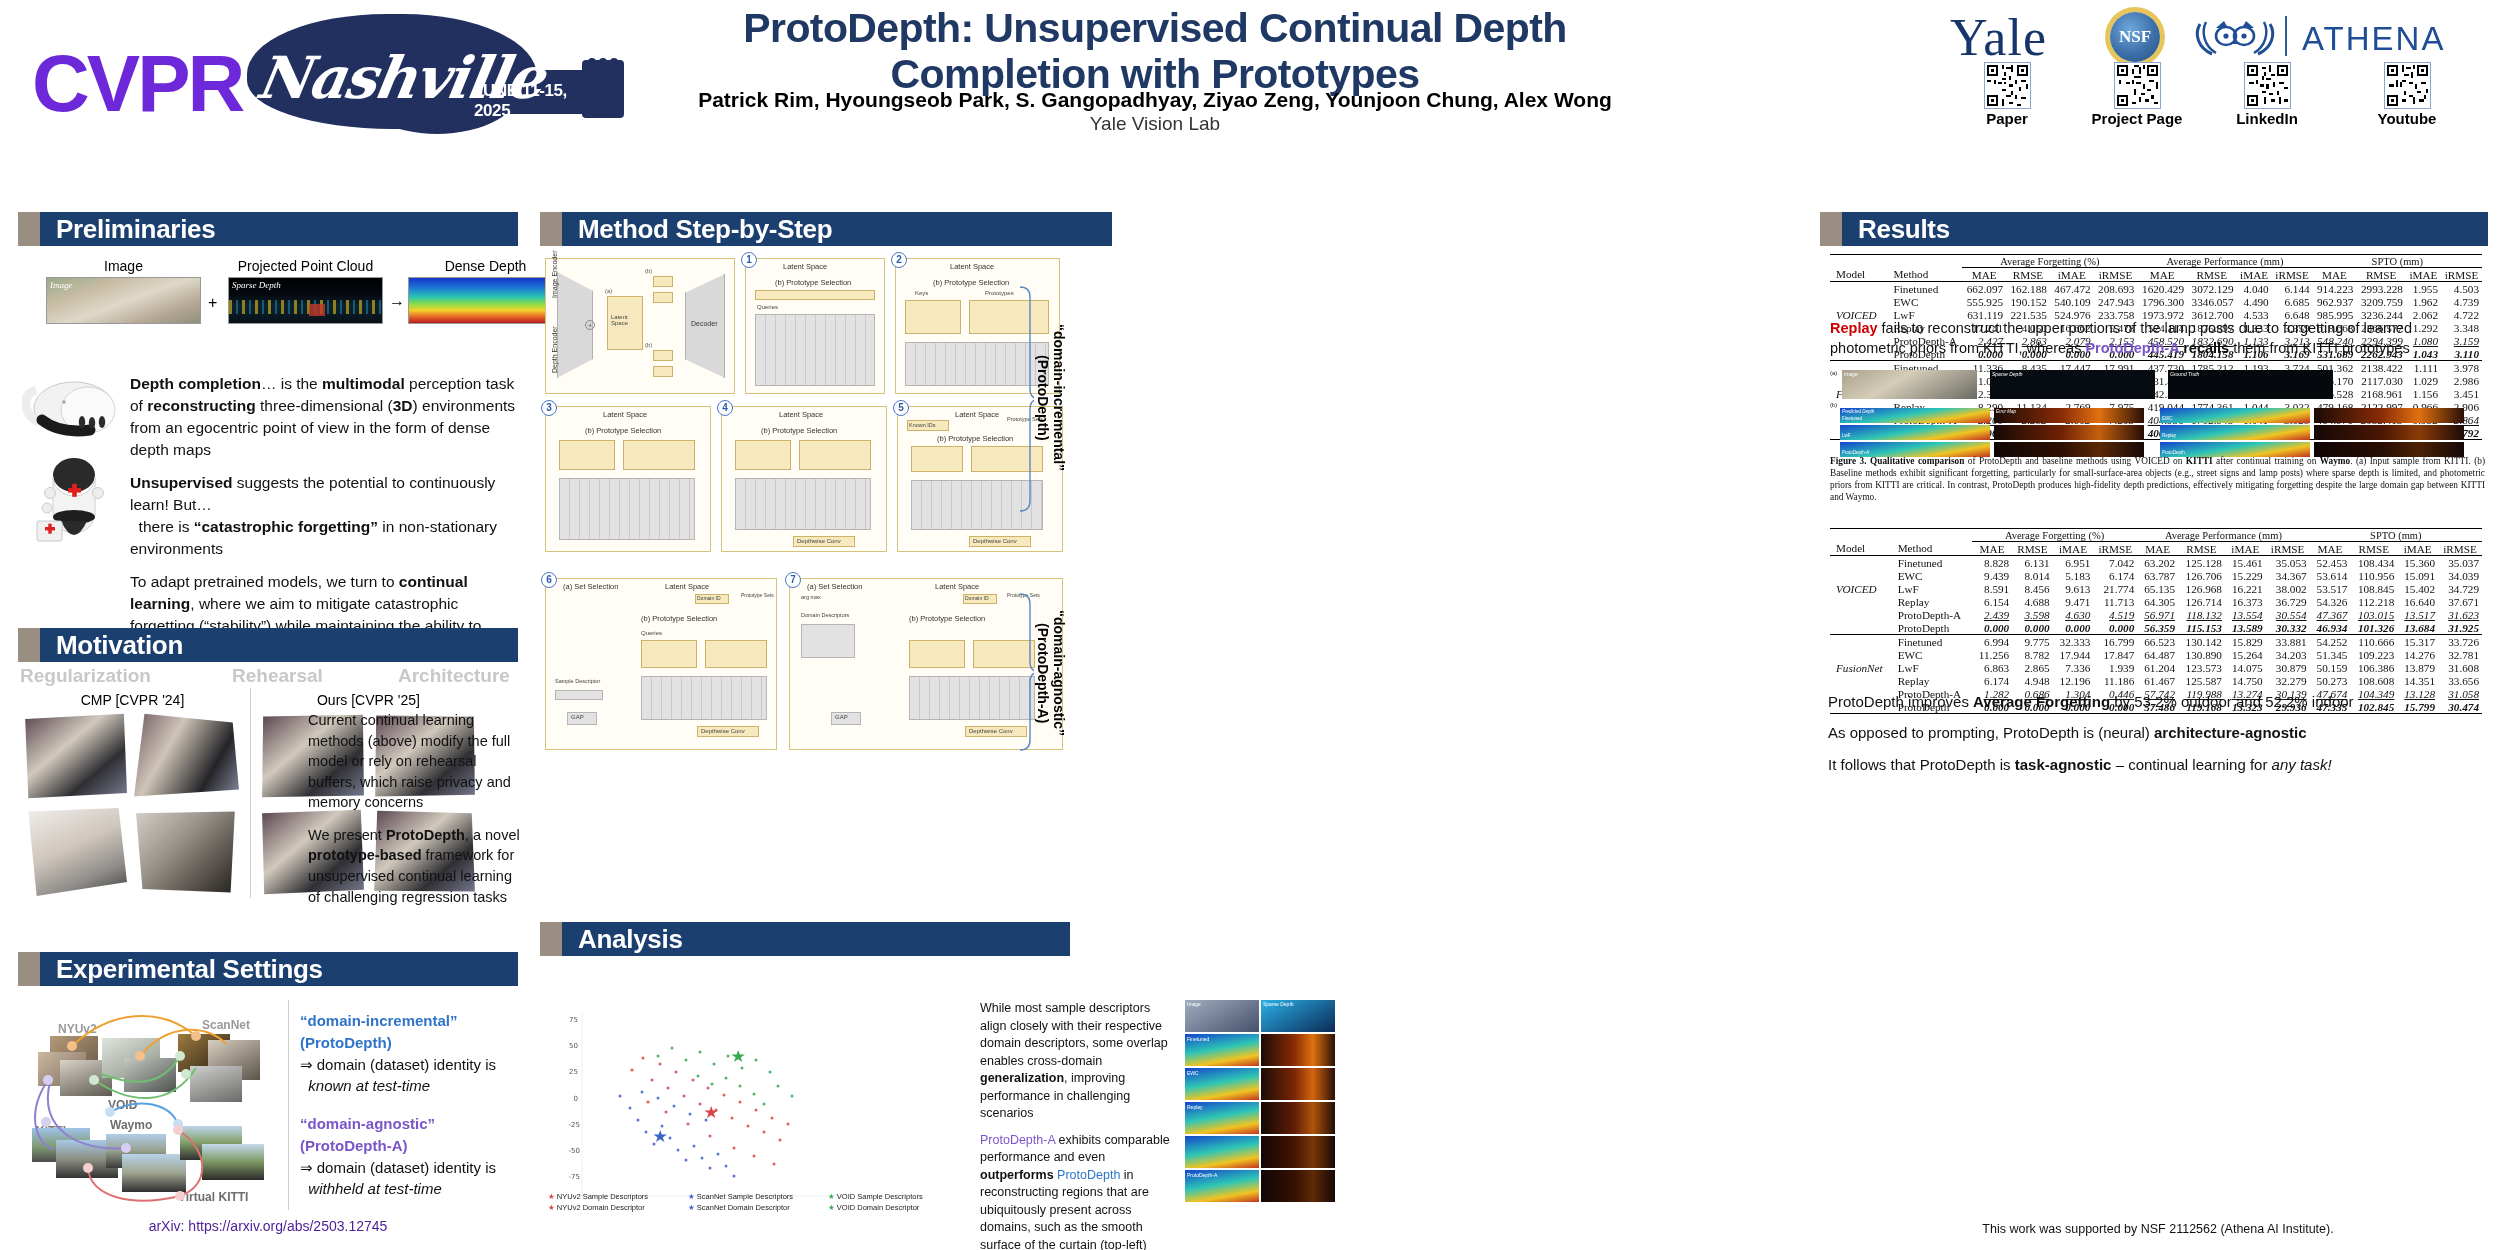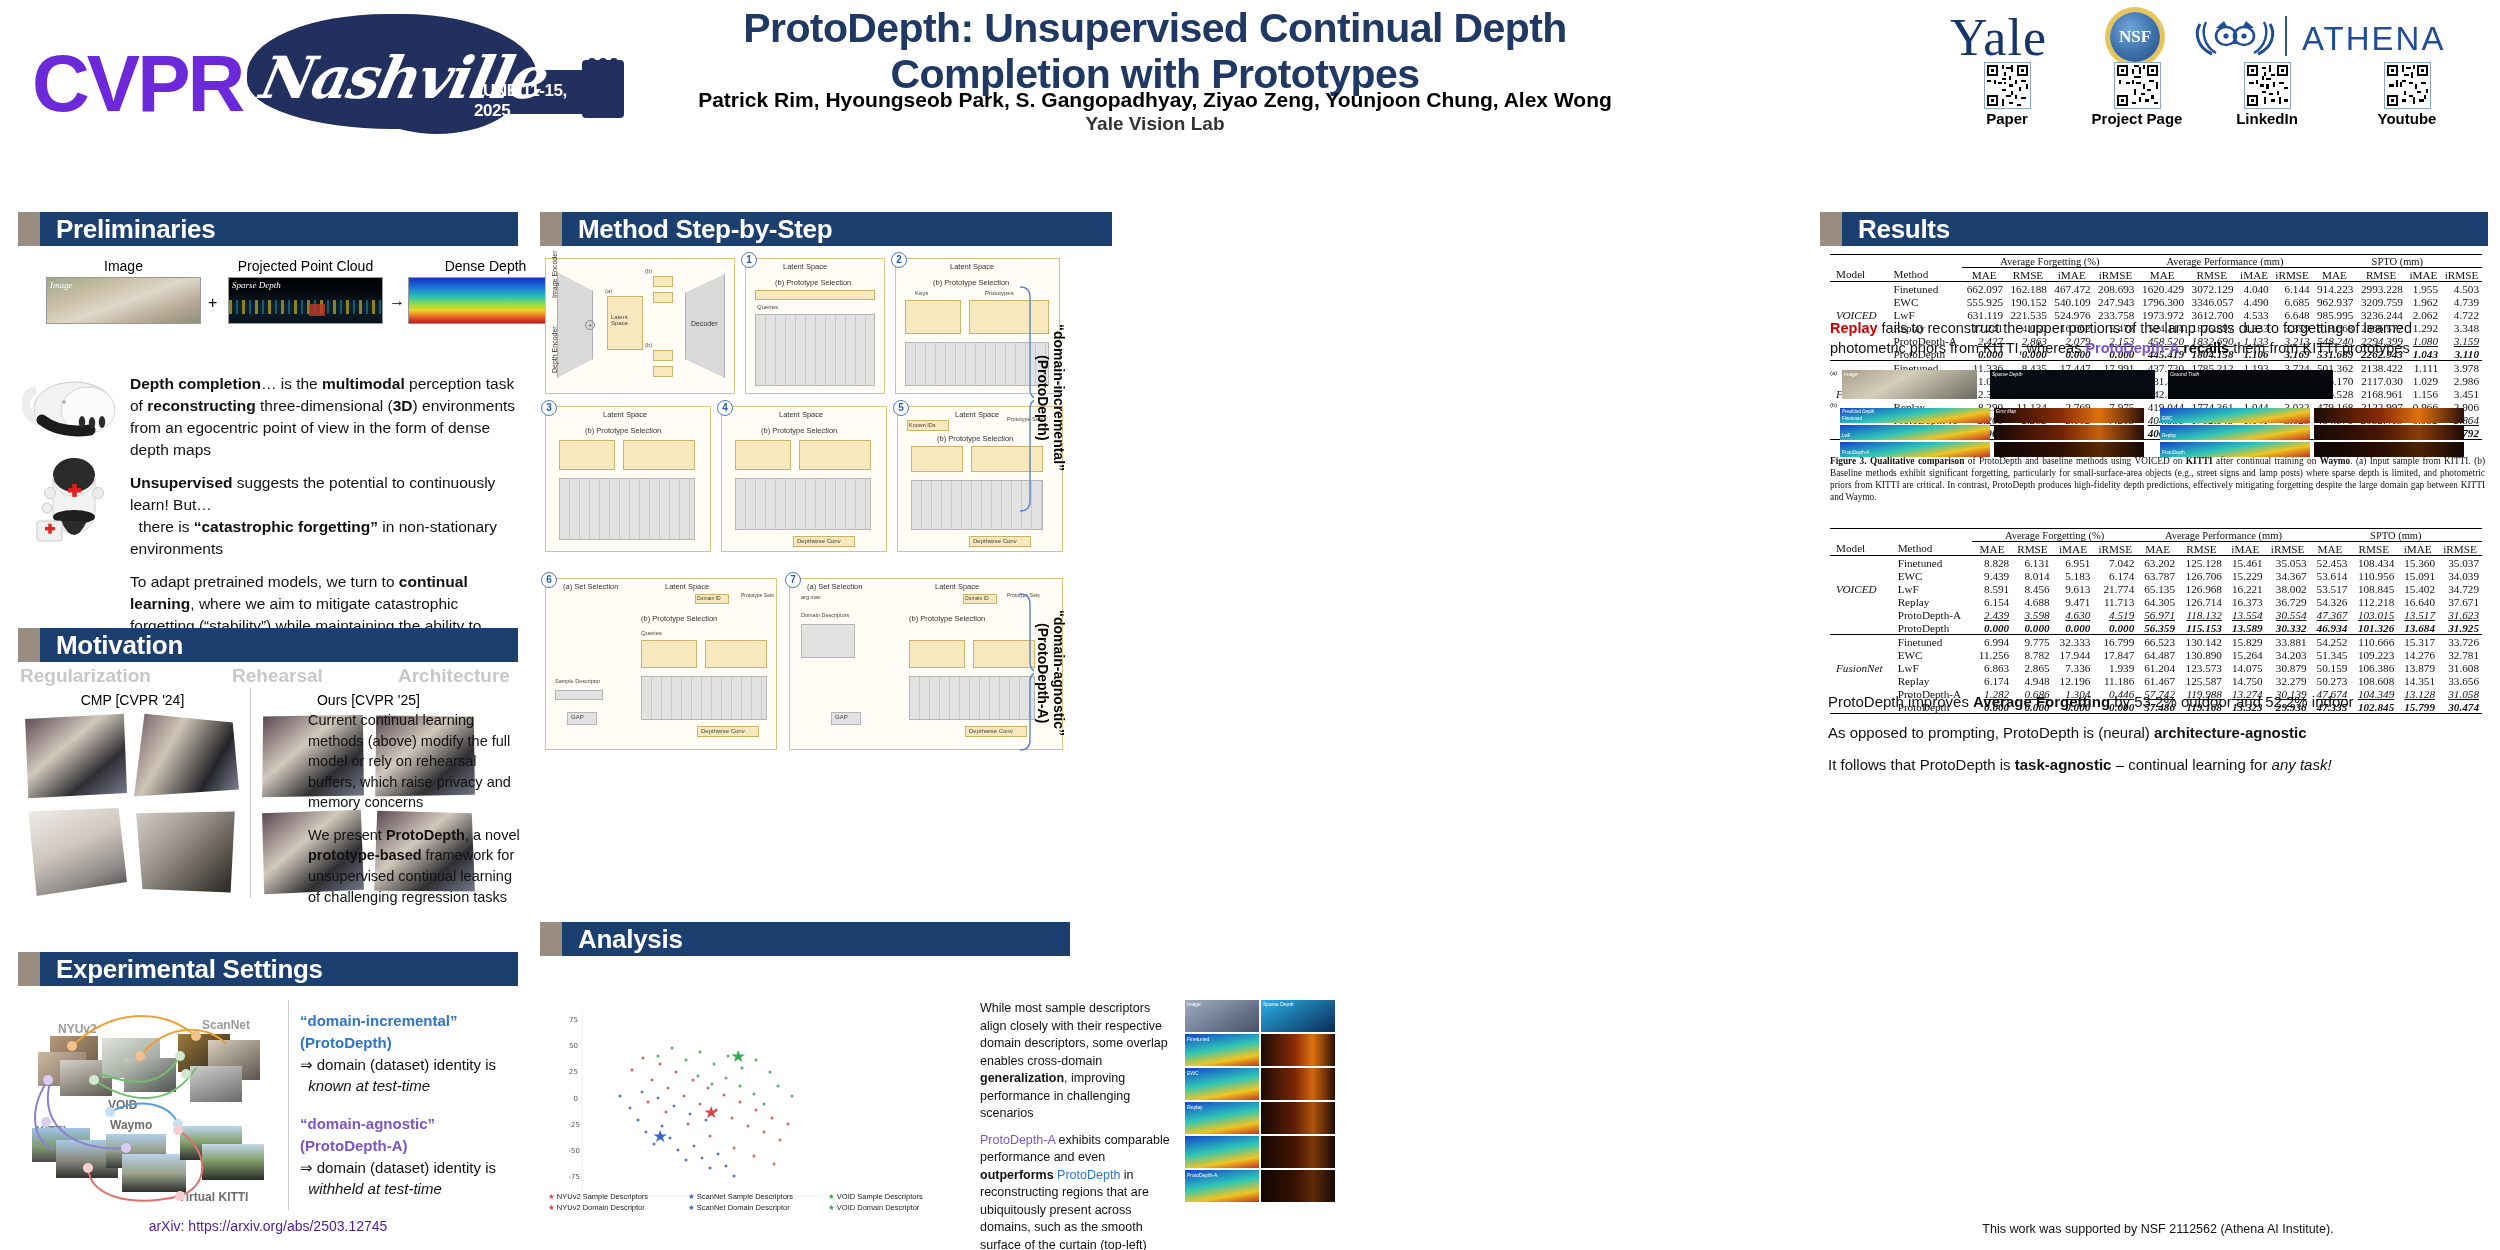--- a/index.html
+++ b/index.html
@@ -29,21 +29,21 @@
                letter-spacing:-0.4px; z-index:5; }
   .tuning-pegs { position:absolute; left:566px; top:44px; width:36px; height:12px; }
   .peg { width:8px; height:8px; border-radius:50%; background:#21305e; display:inline-block; margin-right:3px;}
 
   .title { position:absolute; left:640px; top:6px; width:1030px; text-align:center;
            font-size:41px; font-weight:bold; color:#1f3864; line-height:1.12;
            letter-spacing:-0.6px; }
   .authors { position:absolute; left:600px; top:88px; width:1110px; text-align:center;
              font-size:21px; font-weight:bold; color:#000; }
   .affil { position:absolute; left:600px; top:113px; width:1110px; text-align:center;
-           font-size:19px; color:#333;font-weight:bold; }
+           font-size:19px; color:#333; }
 
   .logos { position:absolute; left:1930px; top:4px; width:560px; height:60px; }
   .yale-logo { position:absolute; left:20px; top:4px; font-family:"Liberation Serif", serif;
                font-size:52px; color:#16366b; letter-spacing:1px; }
   .nsf-logo { position:absolute; left:180px; top:8px; width:50px; height:50px; border-radius:50%;
               background:radial-gradient(circle at 40% 35%, #6fa8dc 0%, #3d6fa8 55%, #26507f 100%);
               box-shadow:0 0 0 5px #e8c55a; display:flex; align-items:center; justify-content:center; }
   .nsf-logo span { color:#fff; font-family:"Liberation Serif", serif; font-size:17px; font-weight:bold; }
   .athena-wreath { position:absolute; left:262px; top:12px; width:86px; height:42px; }
   .athena-divider { position:absolute; left:355px; top:12px; width:2px; height:40px; background:#2a5b9b; }

